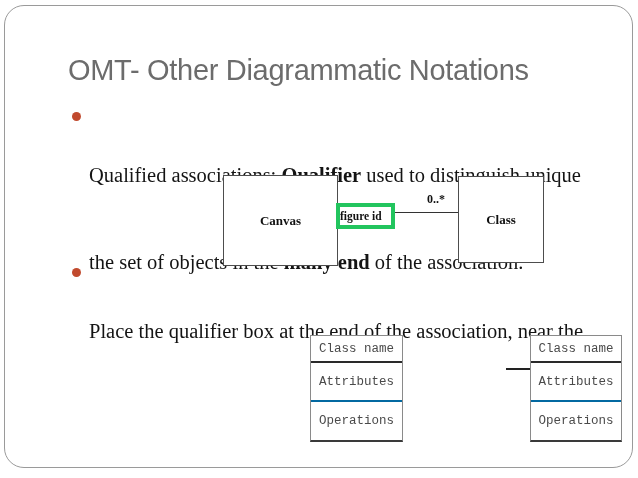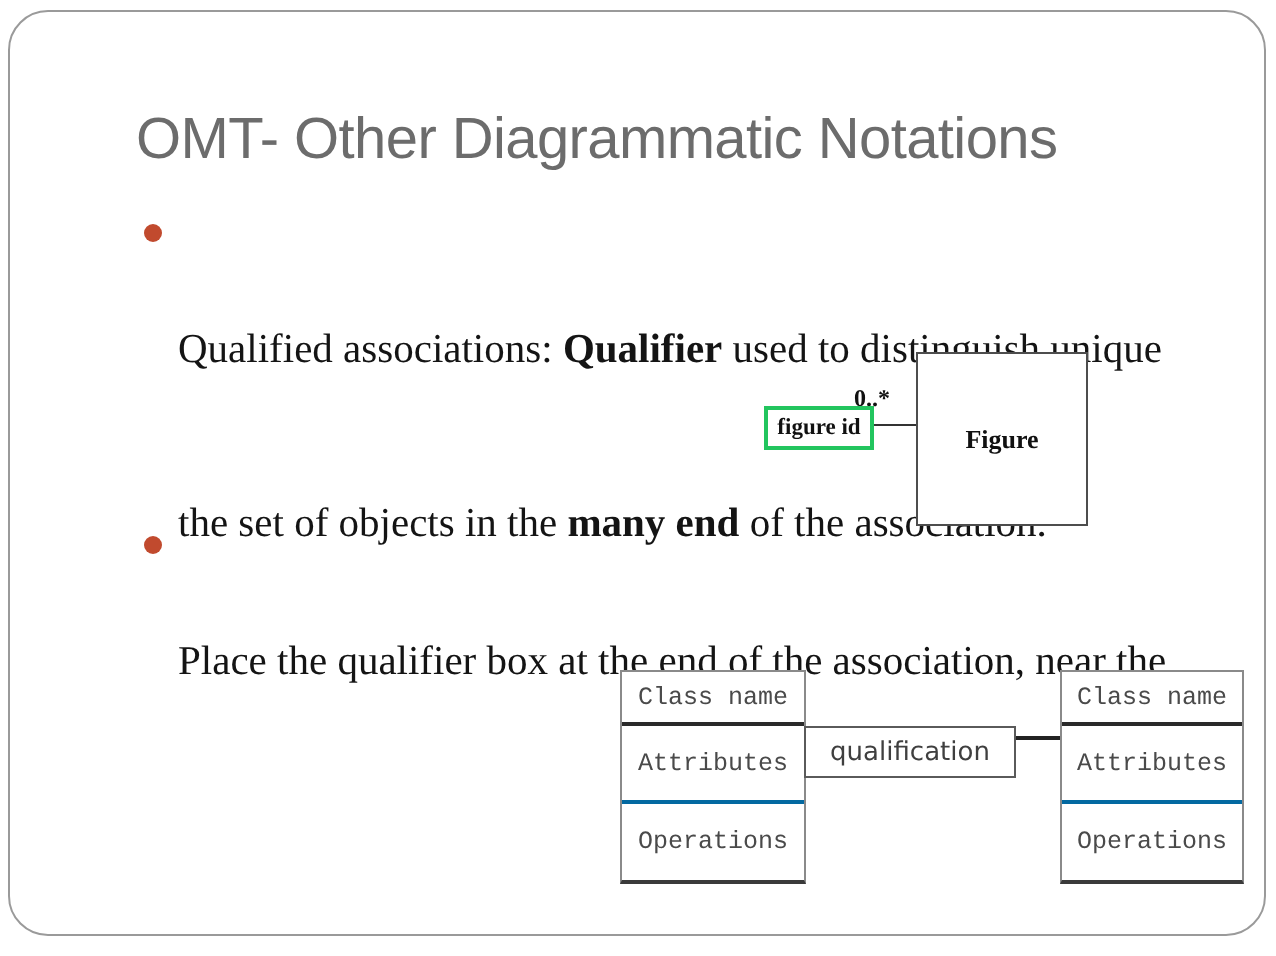--- a/index.html
+++ b/index.html
@@ -67,30 +67,28 @@
     justify-content: center;
     font-weight: 700;
     font-size: 13px;
     color: #111111;
   }
   .d1-canvas { left: 223px; top: 175px; width: 113px; height: 89px; }
   .d1-figure { left: 458px; top: 176px; width: 84px; height: 85px; }
   .d1-qualifier {
     position: absolute;
     left: 336px; top: 203px; width: 51px; height: 18px;
-    border: 2px solid #22c55e;
+    border: 4px solid #22c55e;
     background: #ffffff;
     display: flex;
     align-items: center;
-    justify-content: center;
     font-weight: 700;
     font-size: 11.5px;
     color: #111111;
     z-index: 2;
-    margin-left: 46px;
   }
   .d1-line {
     position: absolute;
     left: 388px; top: 212px; width: 70px; height: 1px;
     background: var(--diagram-line, #333333);
   }
   .d1-mult {
     position: absolute;
     left: 412px; top: 192px; width: 48px;
     text-align: center;
@@ -147,42 +145,44 @@
   <div class="slide-frame"></div>
 
   <div class="slide-title">OMT- Other Diagrammatic Notations</div>
 
   <div class="bullet-dot dot-1"></div>
   <div class="bullet-text bullet-text-1">
     <div><span>Qualified associations: </span><b>Qualifier</b><span> used to distinguish unique</span></div>
     <div><span>the set of objects in the </span><b>many end</b><span> of the association.</span></div>
   </div>
 
+  <div class="d1-box d1-canvas">
+    <span>Canvas</span>
+  </div>
   <div class="d1-qualifier">
     <span>figure id</span>
   </div>
   <div class="d1-line"></div>
   <div class="d1-mult">0..*</div>
   <div class="d1-box d1-figure">
-    <span>Figure</span>
+    <span>Class</span>
   </div>
 
   <div class="bullet-dot dot-2"></div>
   <div class="bullet-text bullet-text-2">
     <div>Place the qualifier box at the end of the association, near the</div>
     
   </div>
 
   <div class="class-box class-left">
     <div class="compartment comp-name">Class name</div>
     <div class="compartment comp-attrs">Attributes</div>
     <div class="compartment comp-ops">Operations</div>
   </div>
 
-  <div class="qual-box">qualification</div>
   <div class="qual-connector"></div>
 
   <div class="class-box class-right">
     <div class="compartment comp-name">Class name</div>
     <div class="compartment comp-attrs">Attributes</div>
     <div class="compartment comp-ops">Operations</div>
   </div>
 
 </div>
 

